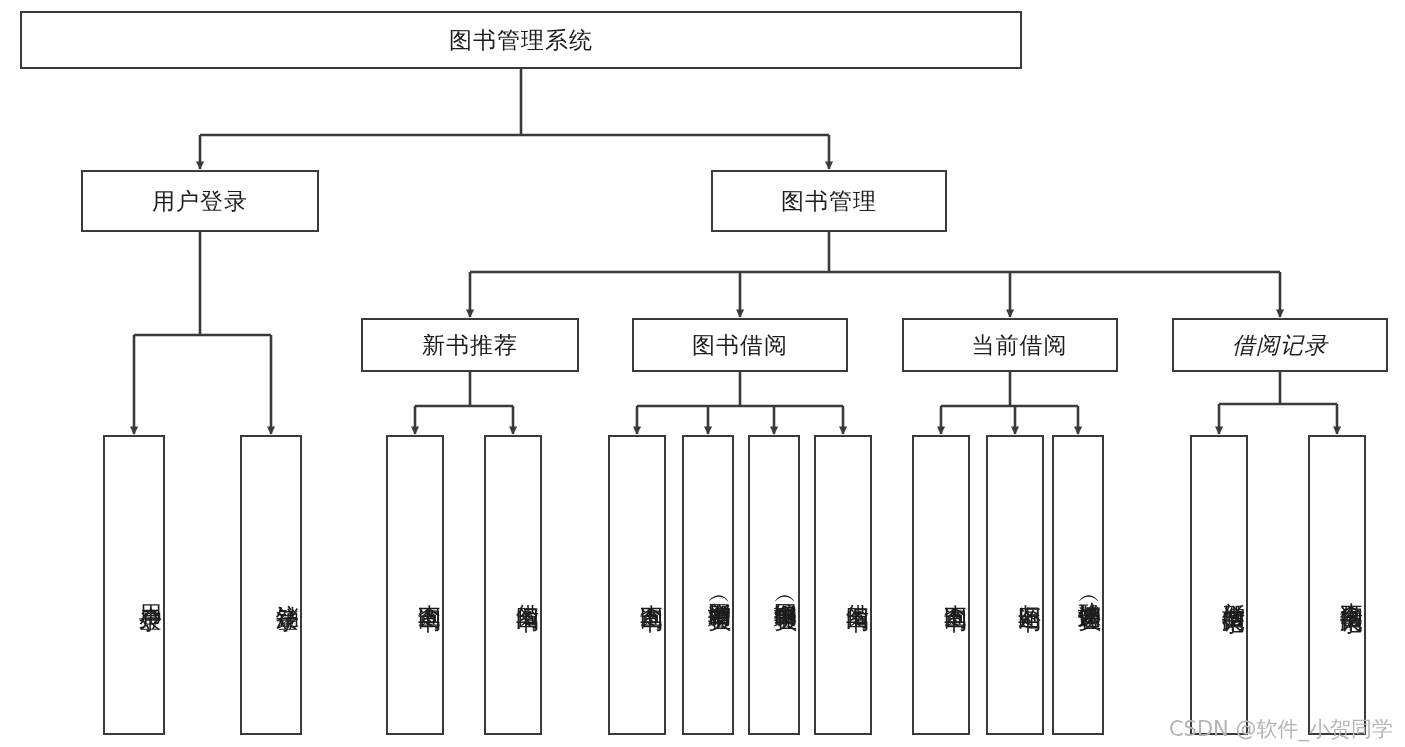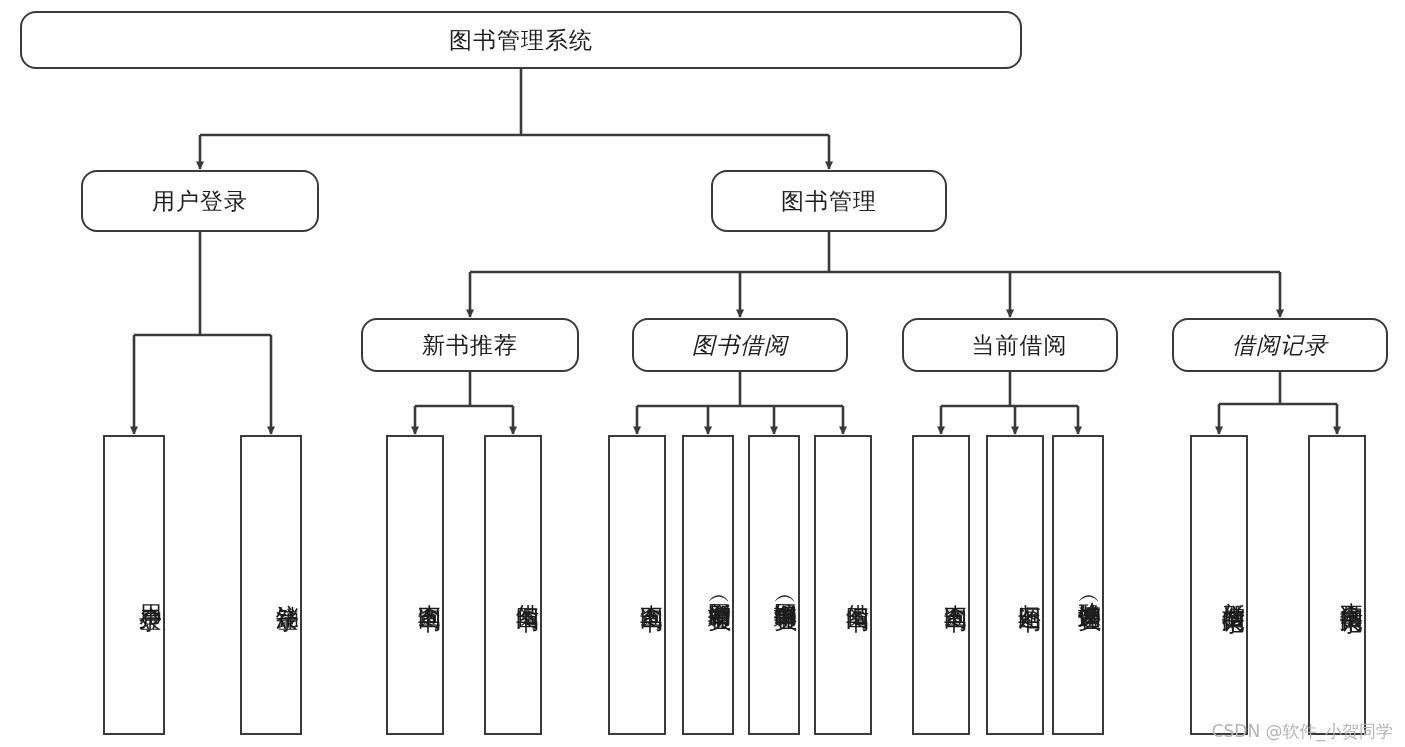--- a/index.html
+++ b/index.html
@@ -31,21 +31,20 @@
     border: 2px solid #3a3a3a;
     background: #ffffff;
     display: flex;
     align-items: center;
     justify-content: center;
     color: #1d1d1d;
   }
   .node-box.horizontal {
     font-size: 23px;
     letter-spacing: 1px;
-    border-radius: 16px;
   }
   .node-box.vertical {
     writing-mode: vertical-rl;
     text-orientation: upright;
     font-size: 23px;
     letter-spacing: 2px;
     align-items: flex-start;
     justify-content: center;
     padding-top: 10px;
   }
@@ -54,21 +53,21 @@
     letter-spacing: 1px;
   }
   .node-label {
     white-space: nowrap;
     line-height: 1.05;
   }
   #watermark {
     position: absolute;
     right: 12px;
     bottom: 4px;
-    font-size: 17px;
+    font-size: 21px;
     color: #b4b4b4;
     white-space: nowrap;
     pointer-events: none;
   }
 </style>
 </head>
 <body>
 
 <div id="diagram-canvas">
   <svg id="connector-layer" viewBox="0 0 1405 747" xmlns="http://www.w3.org/2000/svg">
@@ -120,21 +119,21 @@
       </div>
       <div class="node-box horizontal" style="left: 81px; top: 170px; width: 238px; height: 62px; border-color: rgb(58, 58, 58); background: rgb(255, 255, 255); color: rgb(29, 29, 29);">
         <span class="node-label">用户登录</span>
       </div>
       <div class="node-box horizontal" style="left: 711px; top: 170px; width: 236px; height: 62px; border-color: rgb(58, 58, 58); background: rgb(255, 255, 255); color: rgb(29, 29, 29);">
         <span class="node-label">图书管理</span>
       </div>
       <div class="node-box horizontal" style="left: 361px; top: 318px; width: 218px; height: 54px; border-color: rgb(58, 58, 58); background: rgb(255, 255, 255); color: rgb(29, 29, 29);">
         <span class="node-label">新书推荐</span>
       </div>
-      <div class="node-box horizontal" style="left: 632px; top: 318px; width: 216px; height: 54px; border-color: rgb(58, 58, 58); background: rgb(255, 255, 255); color: rgb(29, 29, 29); font-style: italic;">
+      <div class="node-box horizontal" style="left: 632px; top: 318px; width: 216px; height: 54px; border-color: rgb(58, 58, 58); background: rgb(255, 255, 255); color: rgb(29, 29, 29);">
         <span class="node-label">图书借阅</span>
       </div>
       <div class="node-box horizontal" style="left: 902px; top: 318px; width: 216px; height: 54px; border-color: rgb(58, 58, 58); background: rgb(255, 255, 255); color: rgb(29, 29, 29); padding-left: 19px;">
         <span class="node-label">当前借阅</span>
       </div>
       <div class="node-box horizontal" style="left: 1172px; top: 318px; width: 216px; height: 54px; border-color: rgb(58, 58, 58); background: rgb(255, 255, 255); color: rgb(29, 29, 29); font-style: italic;">
         <span class="node-label">借阅记录</span>
       </div>
       <div class="node-box vertical" style="left: 103px; top: 435px; width: 62px; height: 300px; border-color: rgb(58, 58, 58); background: rgb(255, 255, 255); color: rgb(29, 29, 29);">
         <span class="node-label">用户登录</span>

